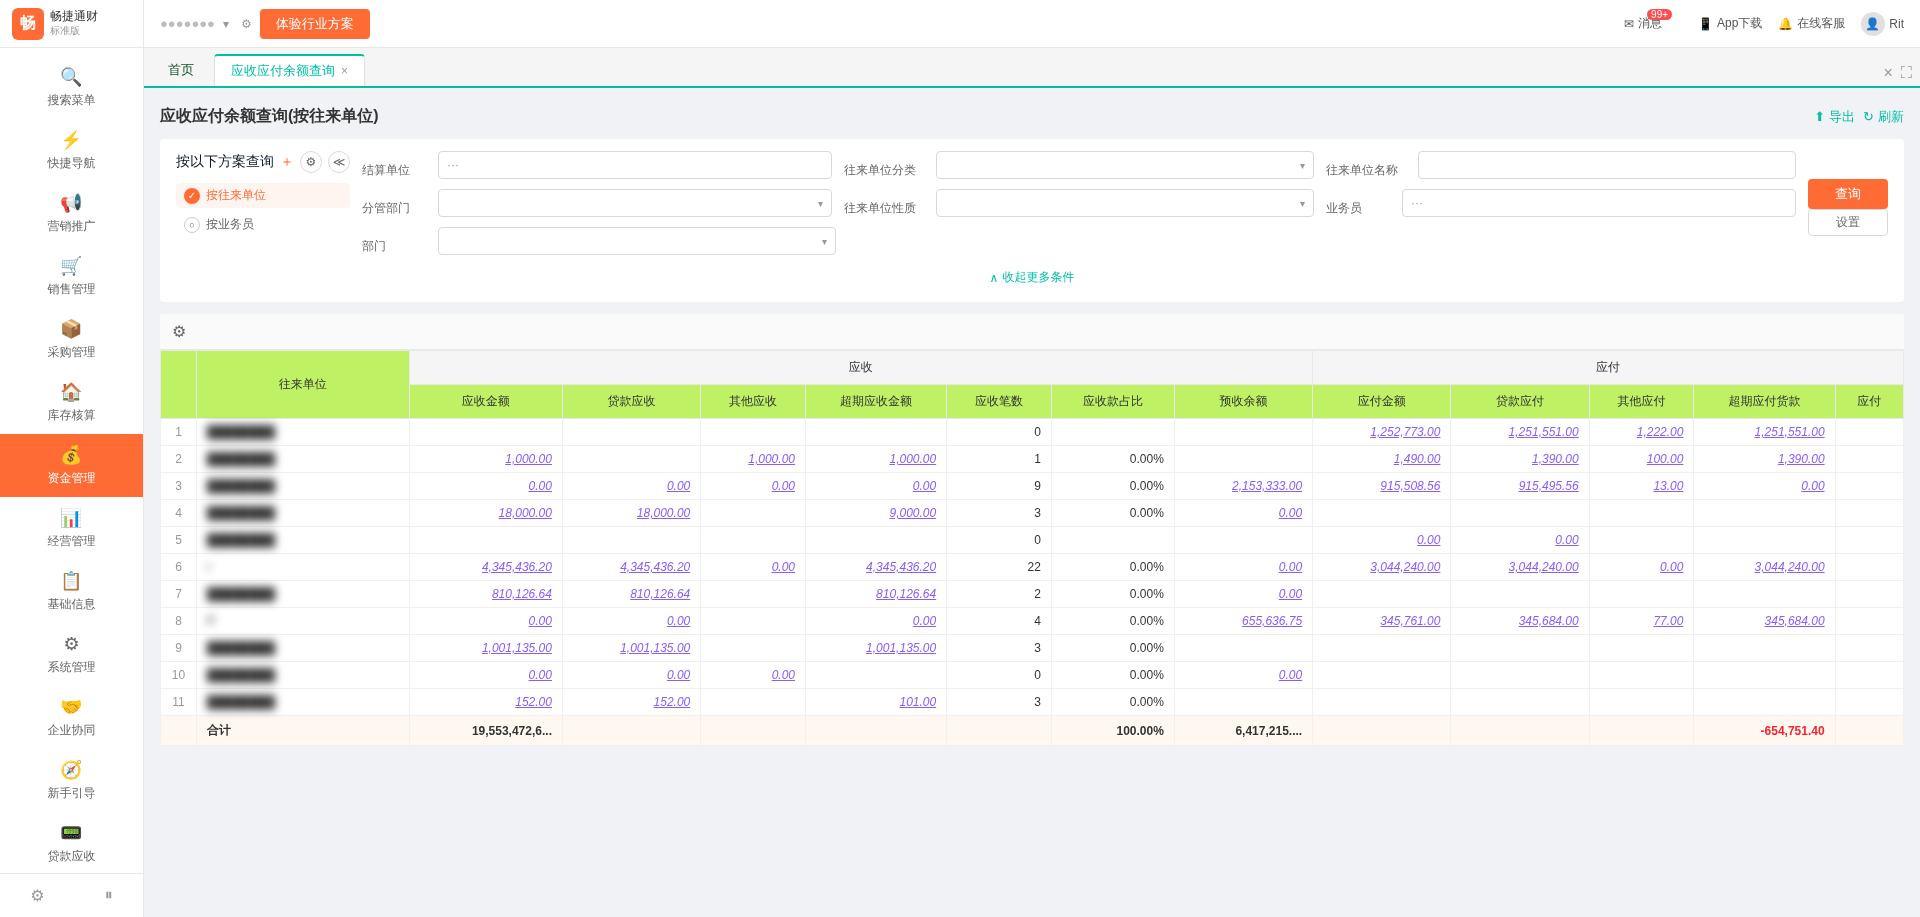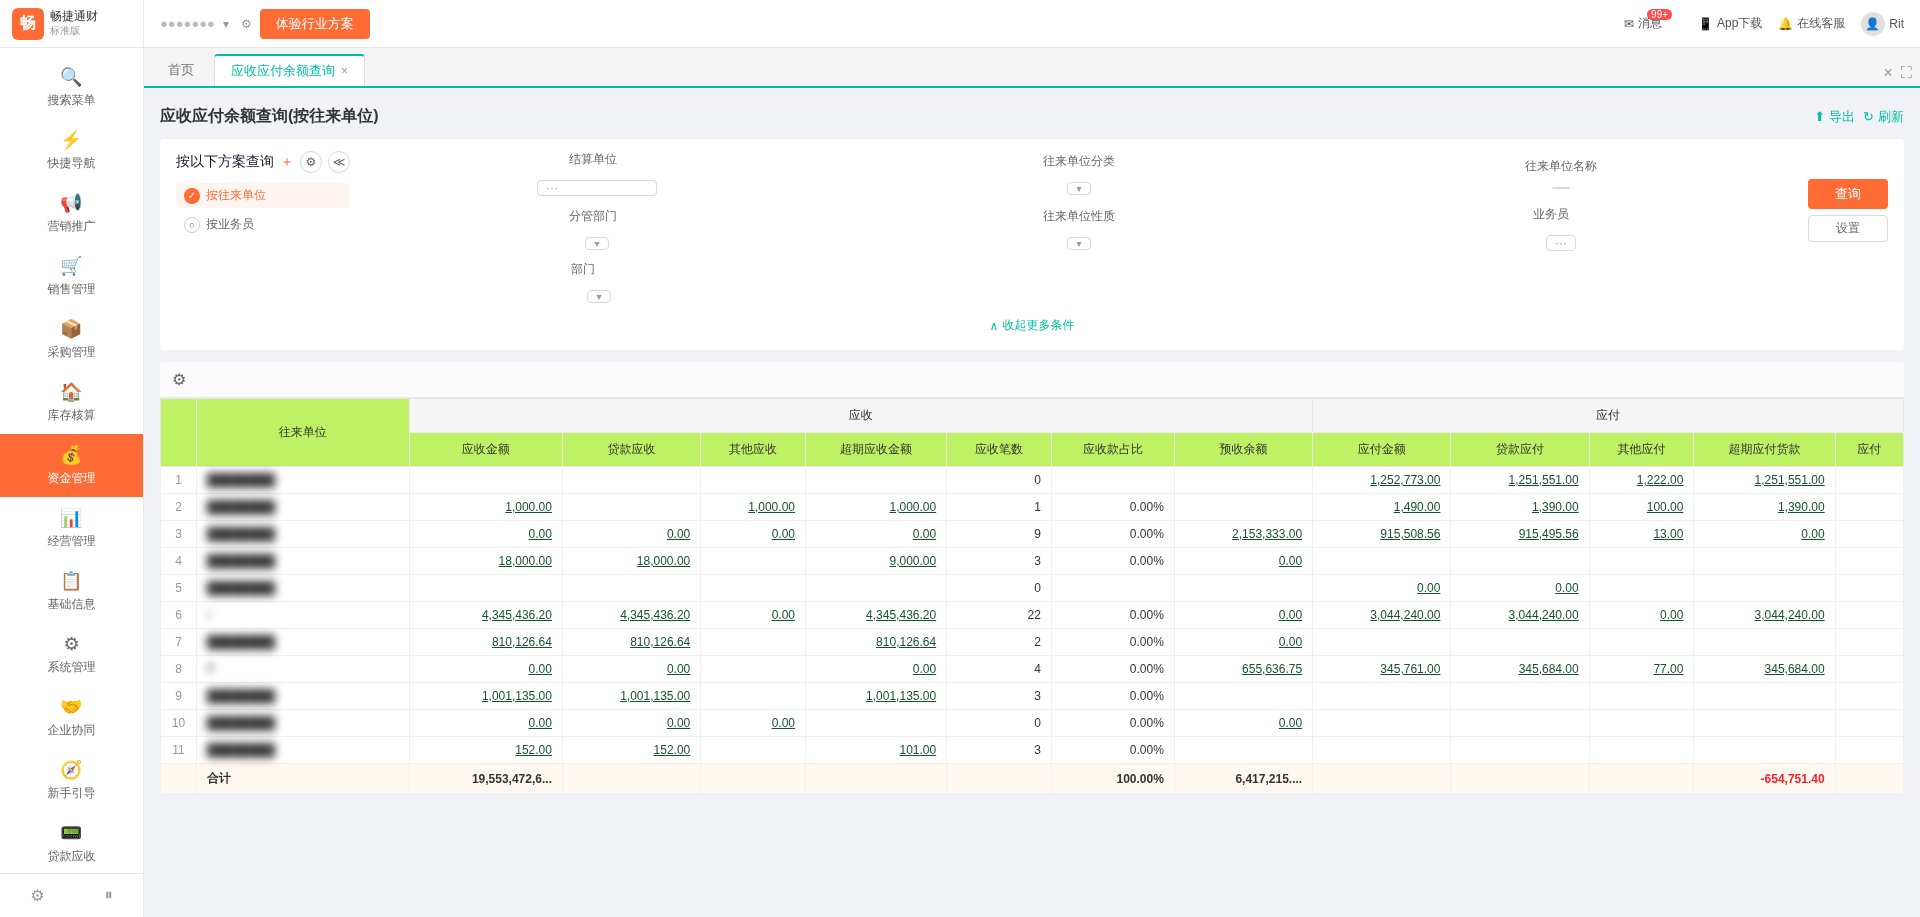--- a/index.html
+++ b/index.html
@@ -178,21 +178,21 @@
       color: #00bfa5;
       border-top: 2px solid #00bfa5;
     }
     .tab-close {
       color: #999;
       font-size: 12px;
     }
     .tab-home {
       background: transparent;
       border: none;
-      color: #737373;
+      color: #14532d;
     }
     .tab-bar-right {
       margin-left: auto;
       display: flex;
       align-items: center;
       gap: 8px;
       padding-bottom: 4px;
     }
     .tab-bar-icon {
       color: #999;
@@ -276,23 +276,22 @@
     }
     .filter-row {
       display: grid;
       grid-template-columns: 1fr 1fr 1fr;
       gap: 12px;
       margin-bottom: 10px;
       align-items: center;
     }
     .filter-field {
       display: flex;
-      align-items: center;
-      gap: 12px;
-      flex-direction: column;
+      align-items: flex-end;
+      gap: 20px;
     }
     .field-label {
       color: #666;
       font-size: 12px;
       white-space: nowrap;
       min-width: 56px;
     }
     .field-input {
       flex: 1;
       height: 28px;
@@ -361,23 +360,24 @@
     td {
       border: 1px solid #f0f0f0;
       padding: 6px 10px;
       text-align: right;
       color: #333;
       white-space: nowrap;
     }
     td.center { text-align: center; }
     td.left { text-align: left; }
     td a {
-      color: #14532d;
+      color: #8b5cf6;
       text-decoration: underline;
       cursor: pointer;
+      font-style: italic;
     }
     .row-num { text-align: center; color: #999; }
     .th-group {
       background: #f5f5f5;
       margin-left: 11px;
     }
     .footer-row td {
       background: #fff8f0;
       font-weight: bold;
       color: #333;
@@ -411,21 +411,20 @@
       border: 1px solid #d9d9d9;
       border-radius: 4px;
       padding: 4px 20px;
       font-size: 12px;
       cursor: pointer;
       width: 80px;
     }
     .btn-group {
       display: flex;
       flex-direction: column;
-      gap: 6px;
       justify-content: flex-start;
     }
     .filter-main {
       display: flex;
       gap: 12px;
     }
     .filter-fields {
       flex: 1;
     }
   </style>

